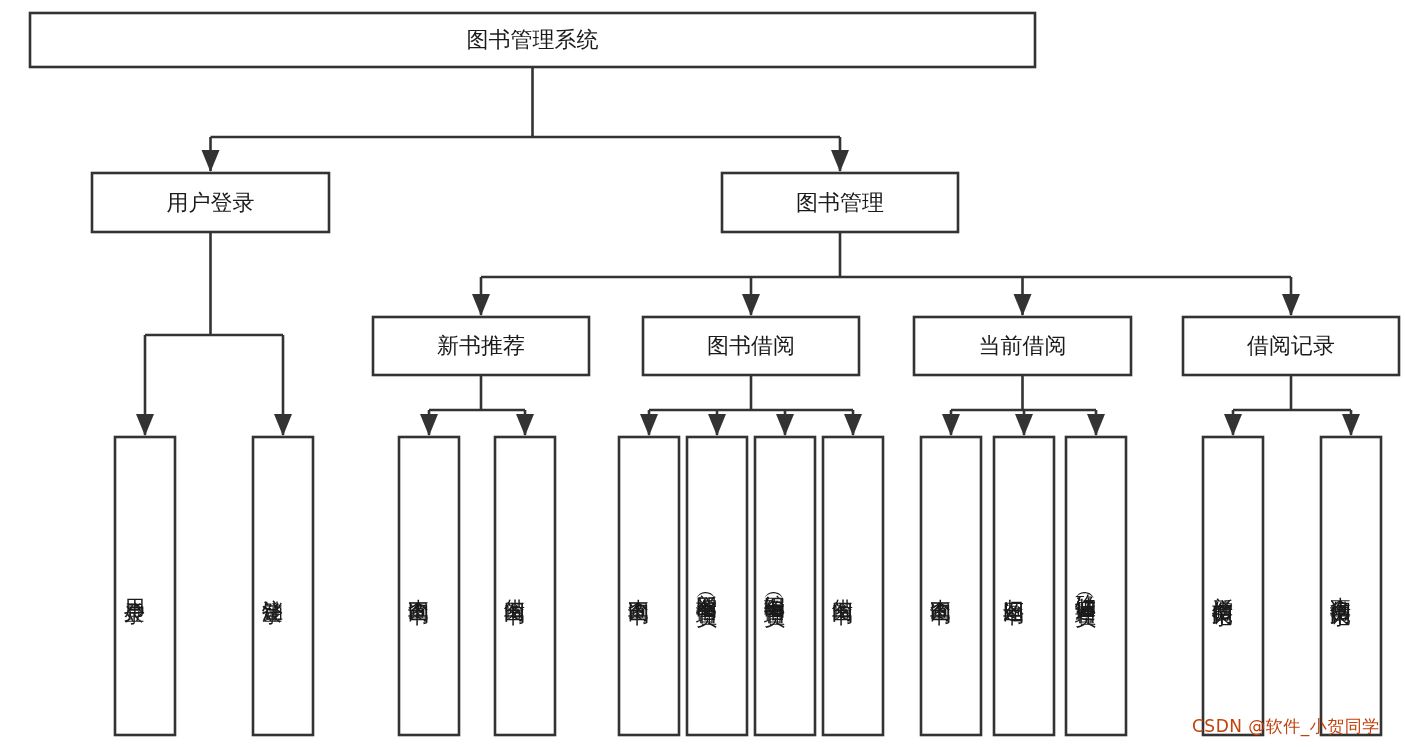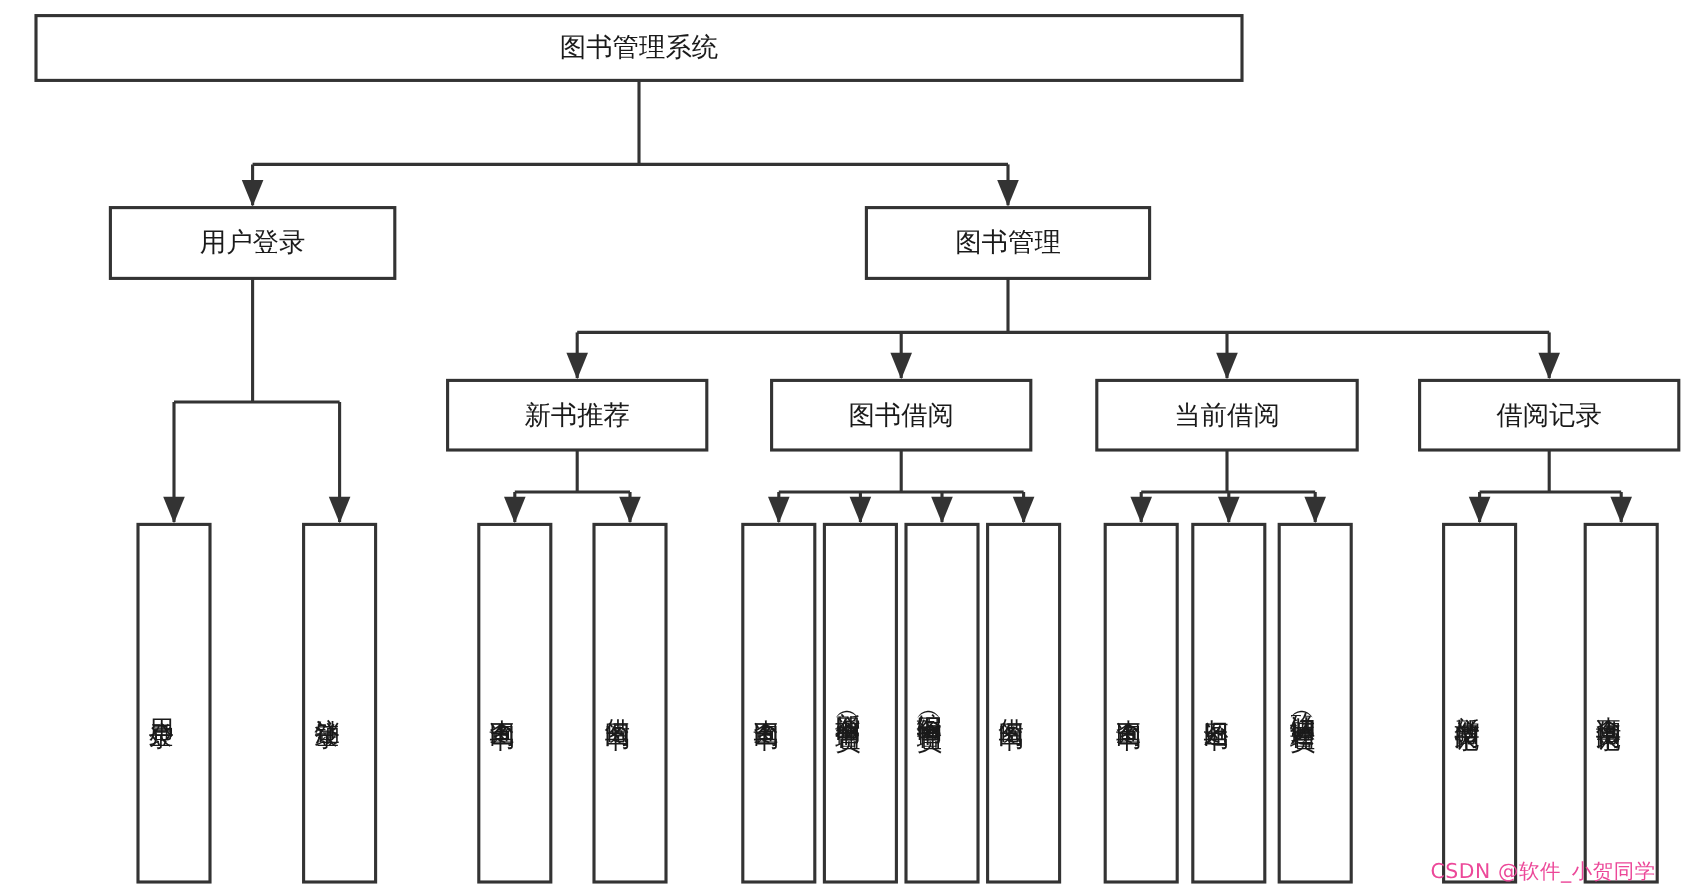--- a/index.html
+++ b/index.html
@@ -54,21 +54,21 @@
     letter-spacing: 2px;
     font-size: 21px;
     line-height: 1;
     color: #1a1a1a;
     font-family: "DejaVu Sans", "Liberation Sans", sans-serif;
     white-space: nowrap;
     pointer-events: none;
   }
   .watermark {
     position: absolute;
-    color: #ec4899;
+    color: #c2410c;
     font-size: 17px;
     font-family: "DejaVu Sans", "Liberation Sans", sans-serif;
     letter-spacing: 0.5px;
     white-space: nowrap;
   }
 </style>
 </head>
 <body>
 
 <div id="diagram-root">

